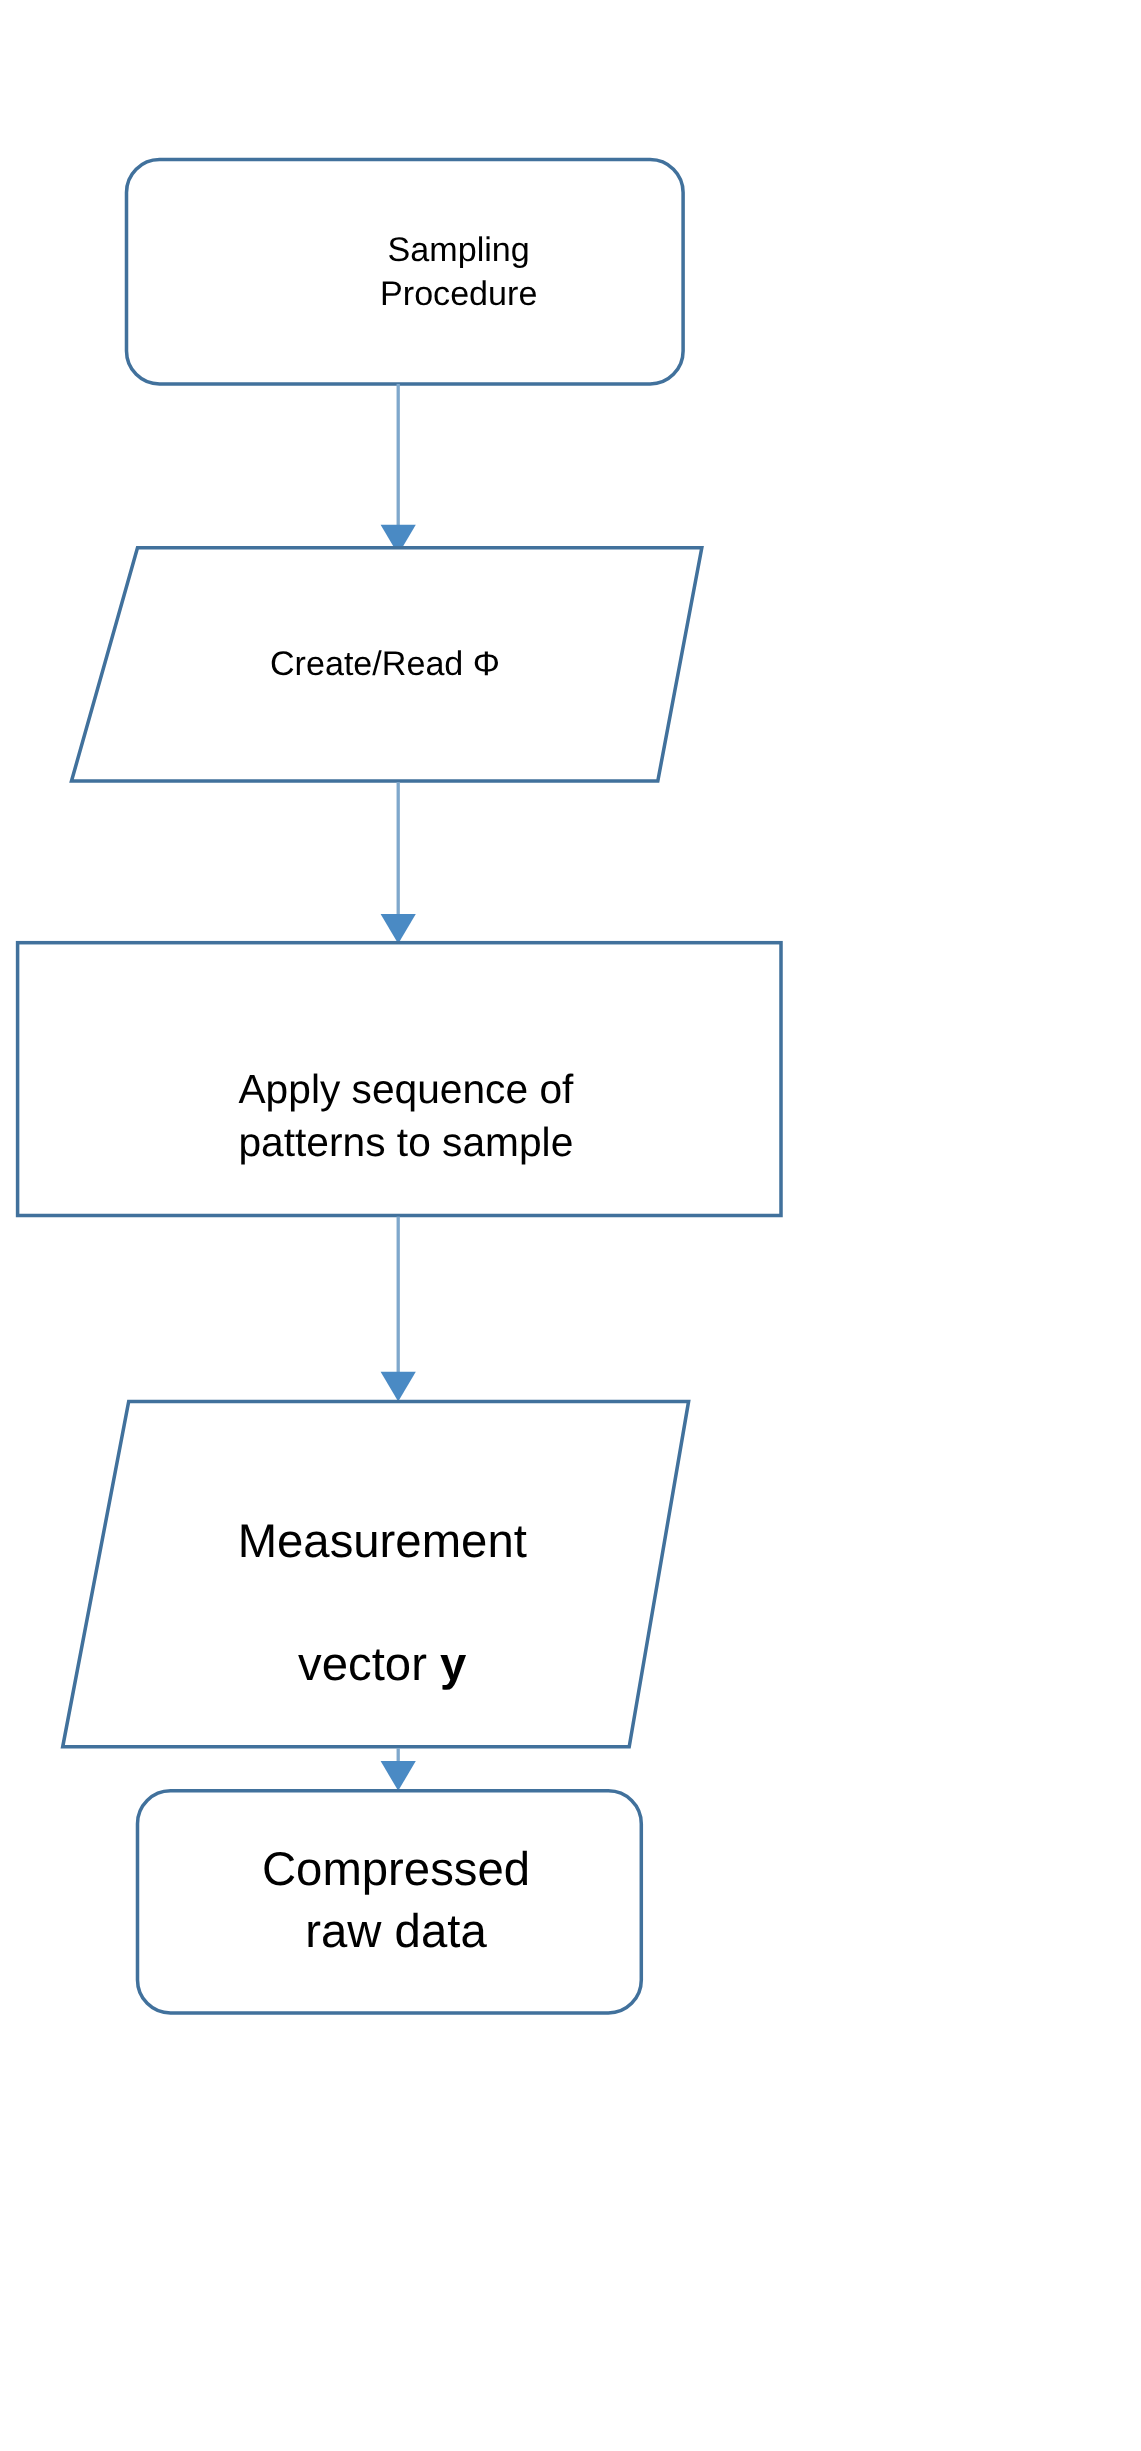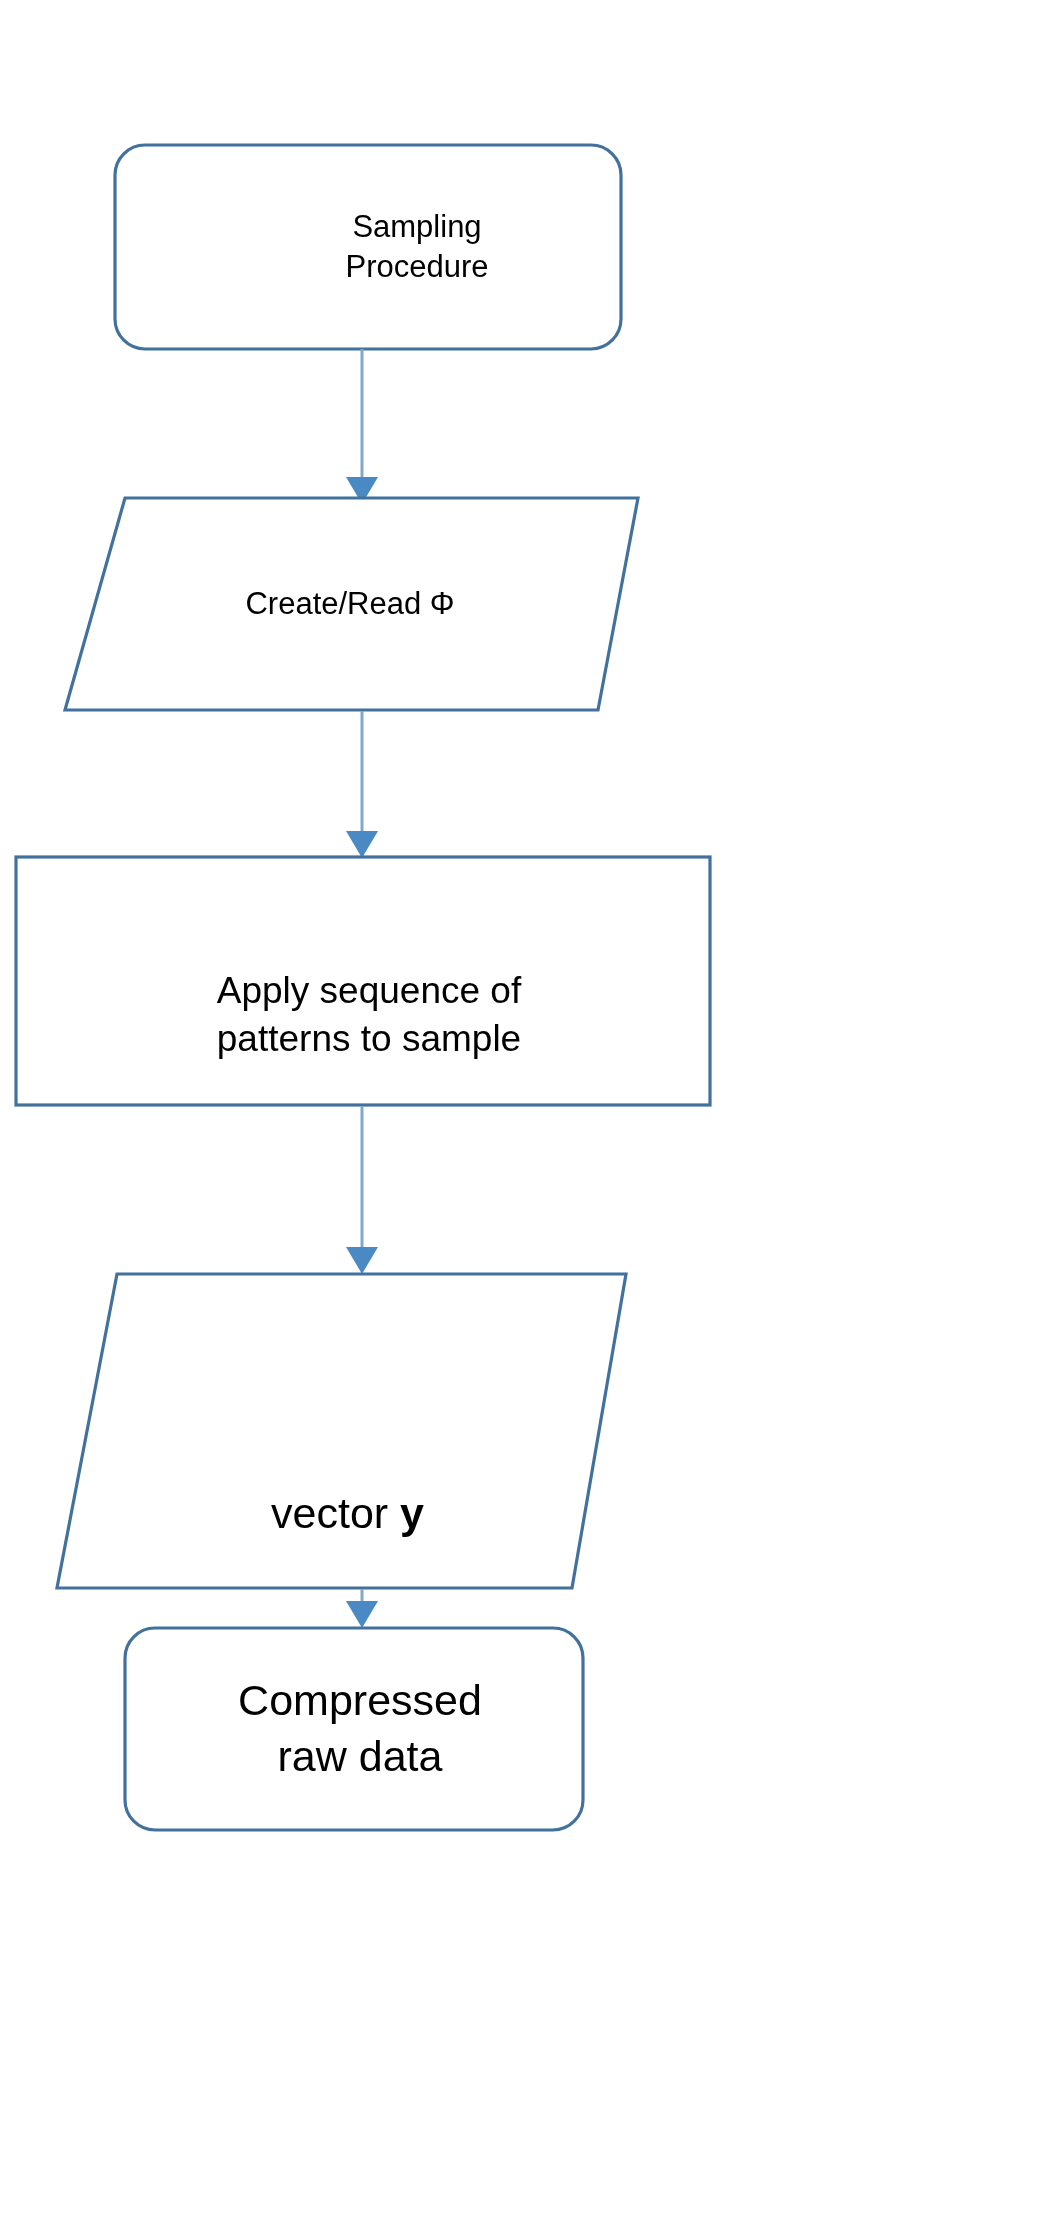--- a/index.html
+++ b/index.html
@@ -113,19 +113,19 @@
 <div class="node-label" id="label-sampling-procedure">Sampling
 Procedure</div>
 
 <div class="node-label" id="label-create-read-phi">Create/Read Φ</div>
 
 <div class="node-label" id="label-apply-sequence">Apply sequence of
 patterns to sample</div>
 
 <div class="node-label" id="label-measurement-vector">
   <span style="display:block;">
-    <br>
+    <span>Measurement</span><br>
     <span>vector </span><span class="vec-bold">y</span>
   </span>
 </div>
 
 <div class="node-label" id="label-compressed-raw-data">Compressed
 raw data</div>
 
 </body></html>

